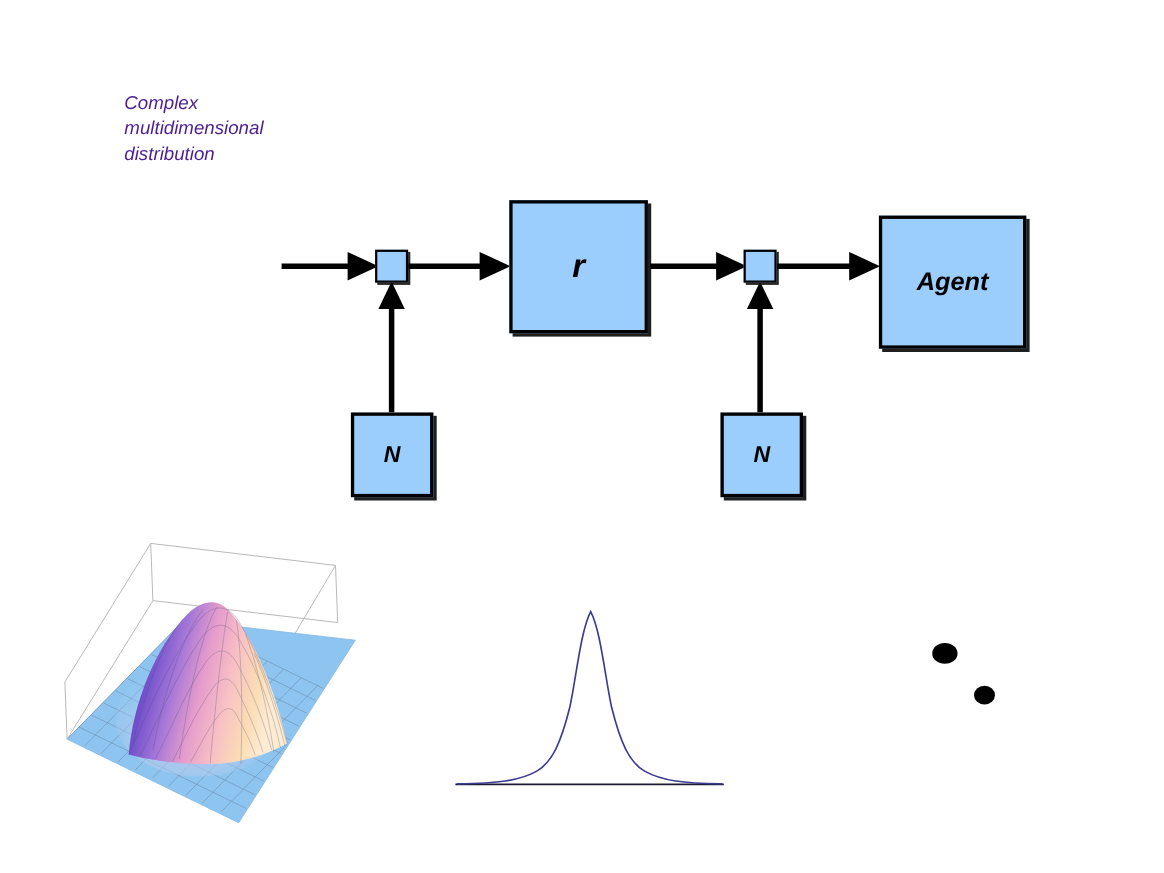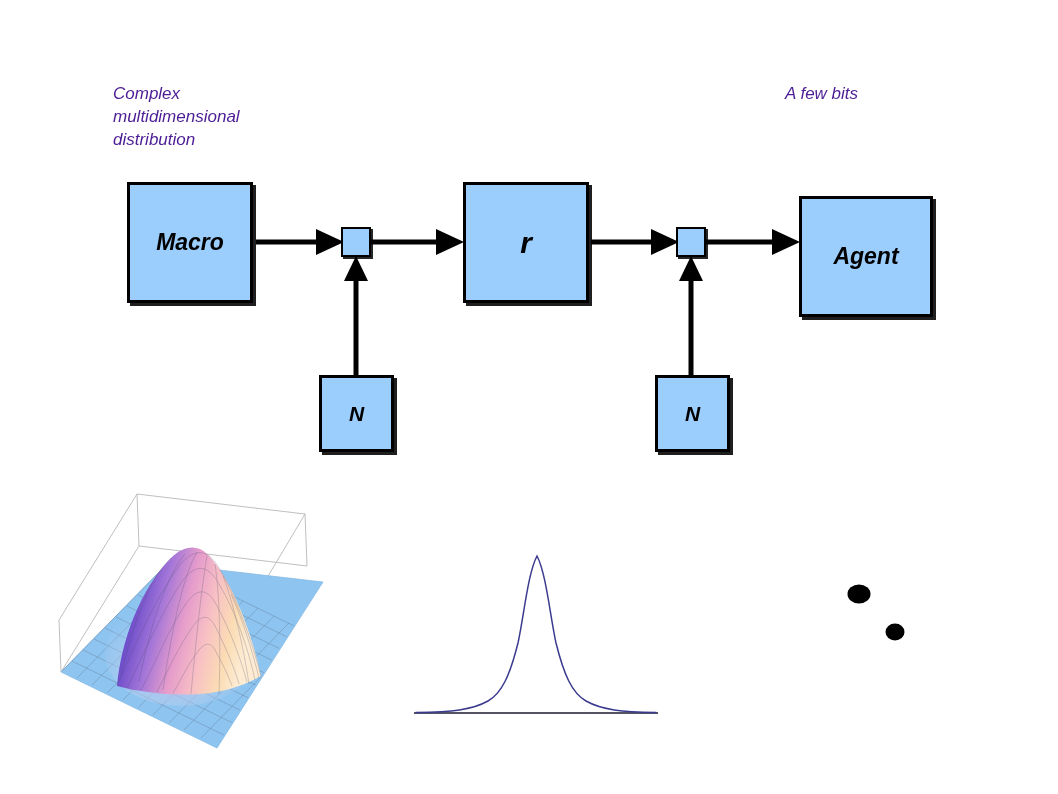--- a/index.html
+++ b/index.html
@@ -117,21 +117,20 @@
 </head>
 <body>
 
 <div id="stage">
 
   <div class="caption" id="caption-complex">Complex
 multidimensional
 distribution</div>
 
 
-  <div class="caption" id="caption-fewbits">A few bits</div>
 
   <svg id="arrow-layer" viewBox="0 0 1058 794" xmlns="http://www.w3.org/2000/svg">
 
     <g>
       <line x1="256" y1="242" x2="330" y2="242" stroke="#000000" stroke-width="5"></line>
       <polygon points="316,229 344,242 316,255" fill="#000000"></polygon>
     </g>
 
     <g>
       <line x1="371" y1="242" x2="450" y2="242" stroke="#000000" stroke-width="5"></line>
@@ -152,23 +151,20 @@
       <line x1="356" y1="375" x2="356" y2="276" stroke="#000000" stroke-width="5"></line>
       <polygon points="344,281 356,256 368,281" fill="#000000"></polygon>
     </g>
 
     <g>
       <line x1="691" y1="375" x2="691" y2="276" stroke="#000000" stroke-width="5"></line>
       <polygon points="679,281 691,256 703,281" fill="#000000"></polygon>
     </g>
   </svg>
 
-  <div class="flow-box" id="box-macro">
-    <span class="box-label">Macro</span>
-  </div>
 
   <div class="flow-box" id="box-r">
     <span class="box-label">r</span>
   </div>
 
   <div class="flow-box" id="box-agent">
     <span class="box-label">Agent</span>
   </div>
 
   <div class="flow-box" id="box-n1">

